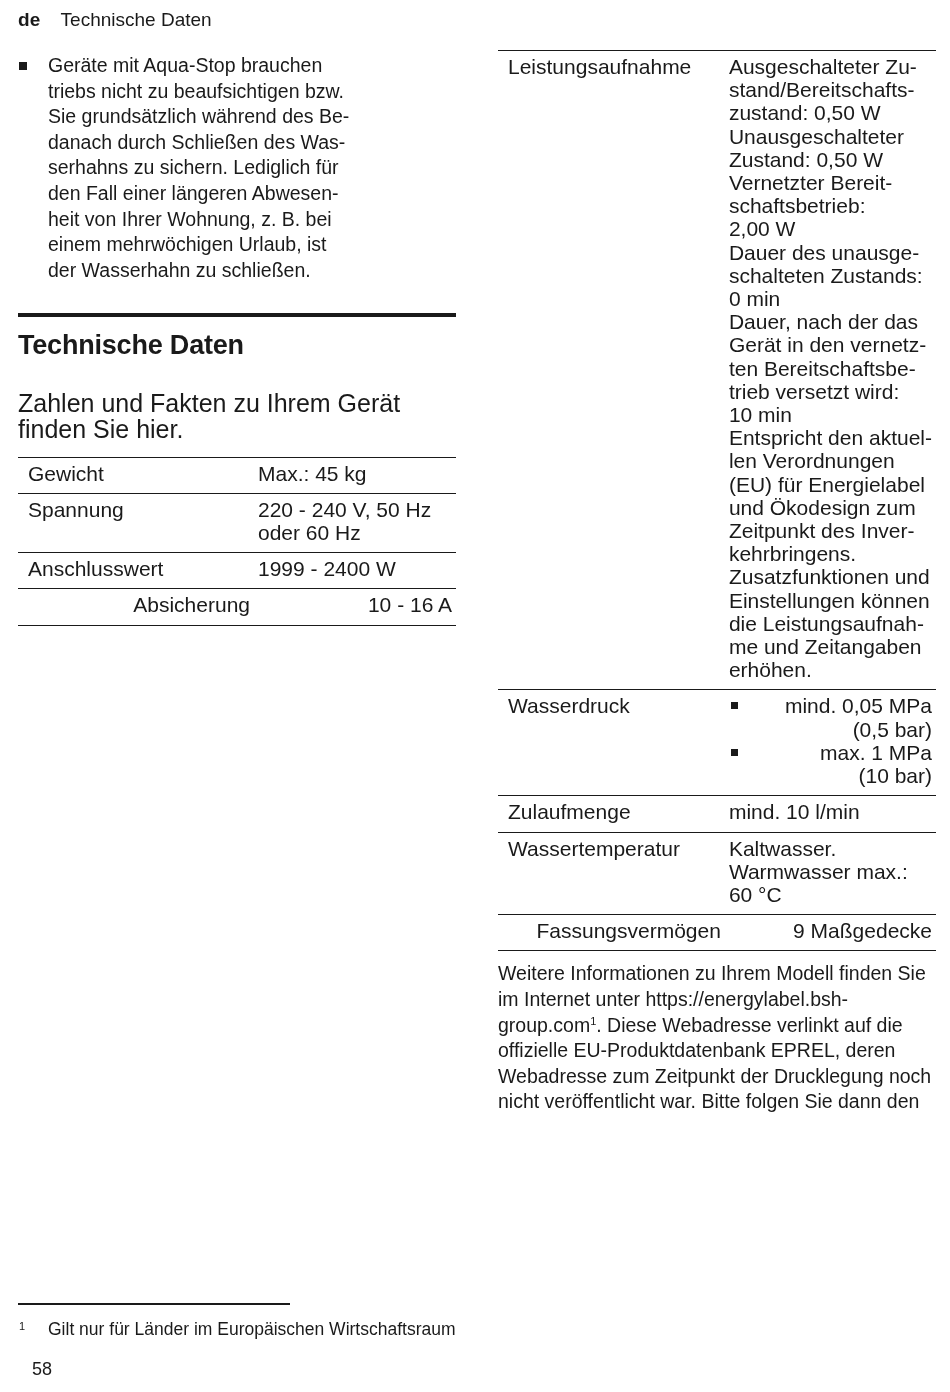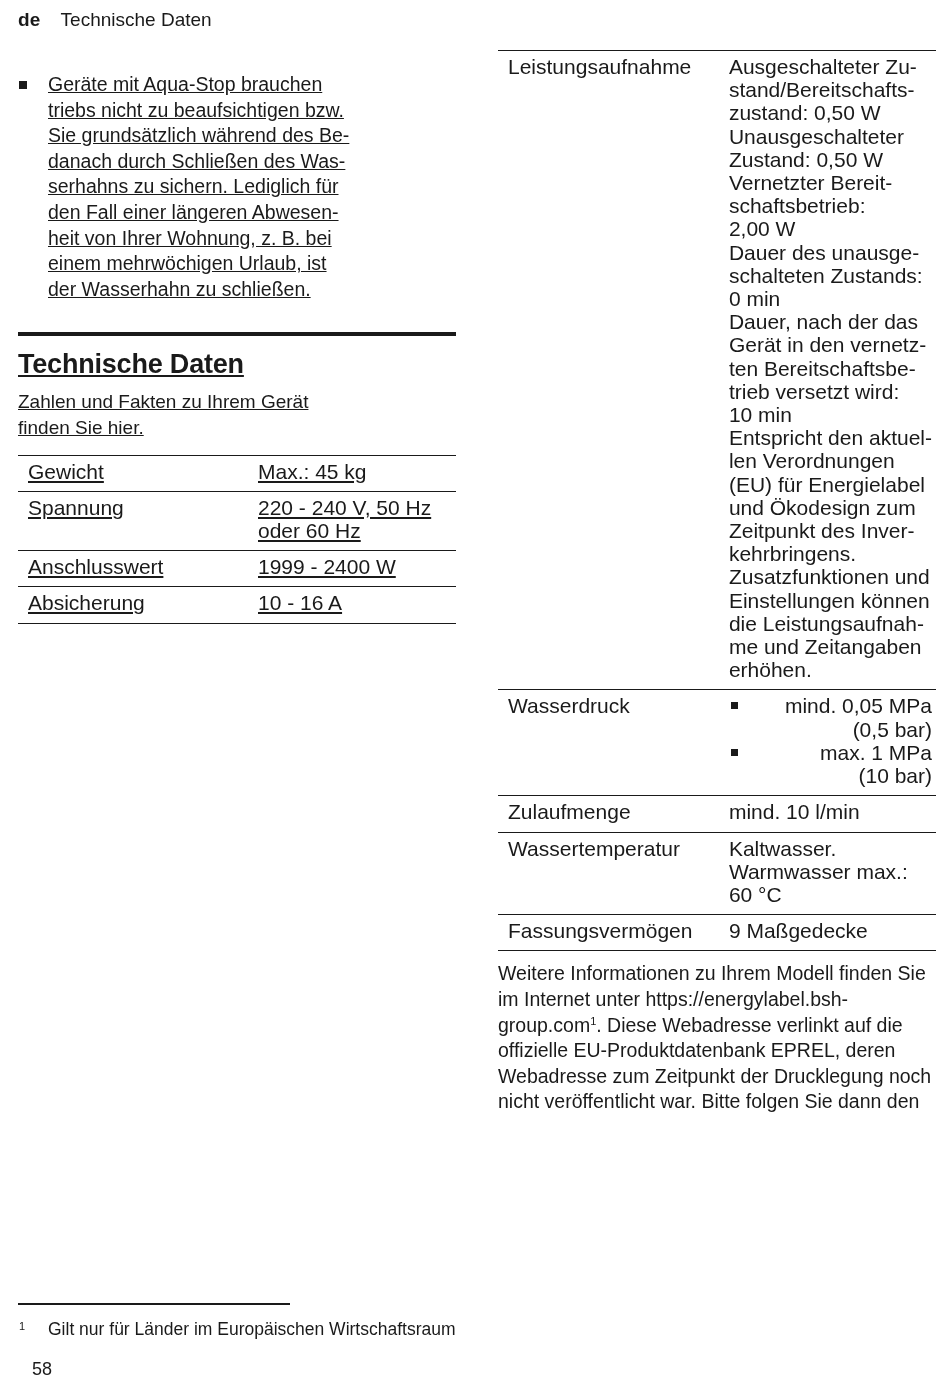--- a/index.html
+++ b/index.html
@@ -36,23 +36,22 @@
   }
   .run-head .title {
     margin-left: 20px;
     font-weight: normal;
   }
 
   
   .col-left {
     position: absolute;
     left: 18px;
-    top: 72px;
-    width: 438px;
-    text-decoration: underline;
+    top: 53px;
+    width: 438px;
   }
   .col-right {
     position: absolute;
     left: 498px;
     top: 50px;
     width: 438px;
   }
 
   
   .bullet-list {
@@ -86,41 +85,42 @@
     background: #1a1a1a;
   }
   .sec-title {
     font-size: 27px;
     font-weight: bold;
     line-height: 34px;
     margin: 11px 0 0 0;
     letter-spacing: -0.2px;
   }
   .sec-intro {
-    font-size: 19px;
+    font-size: 25px;
     line-height: 25.6px;
-    margin: 8px 0 0 0;
+    margin: 29px 0 0 0;
   }
 
   
   .spec-table {
     width: 438px;
     border-collapse: collapse;
     margin-top: 14px;
   }
   .spec-table.right-table { margin-top: 0; }
   .spec-table tr { vertical-align: top; }
   .spec-table td {
     border-top: 1.6px solid #1a1a1a;
     padding: 4px 0 8px 0;
     font-size: 21px;
     line-height: 23.2px;
   }
   .spec-table tr.last-rule td {
     border-bottom: 1.6px solid #1a1a1a;
+    text-align: right;
   }
   .spec-table td.k {
     width: 222px;
     padding-left: 10px;
     padding-right: 8px;
   }
   .spec-table td.v {
     padding-right: 4px;
   }
   .line { display: block; white-space: pre; }

